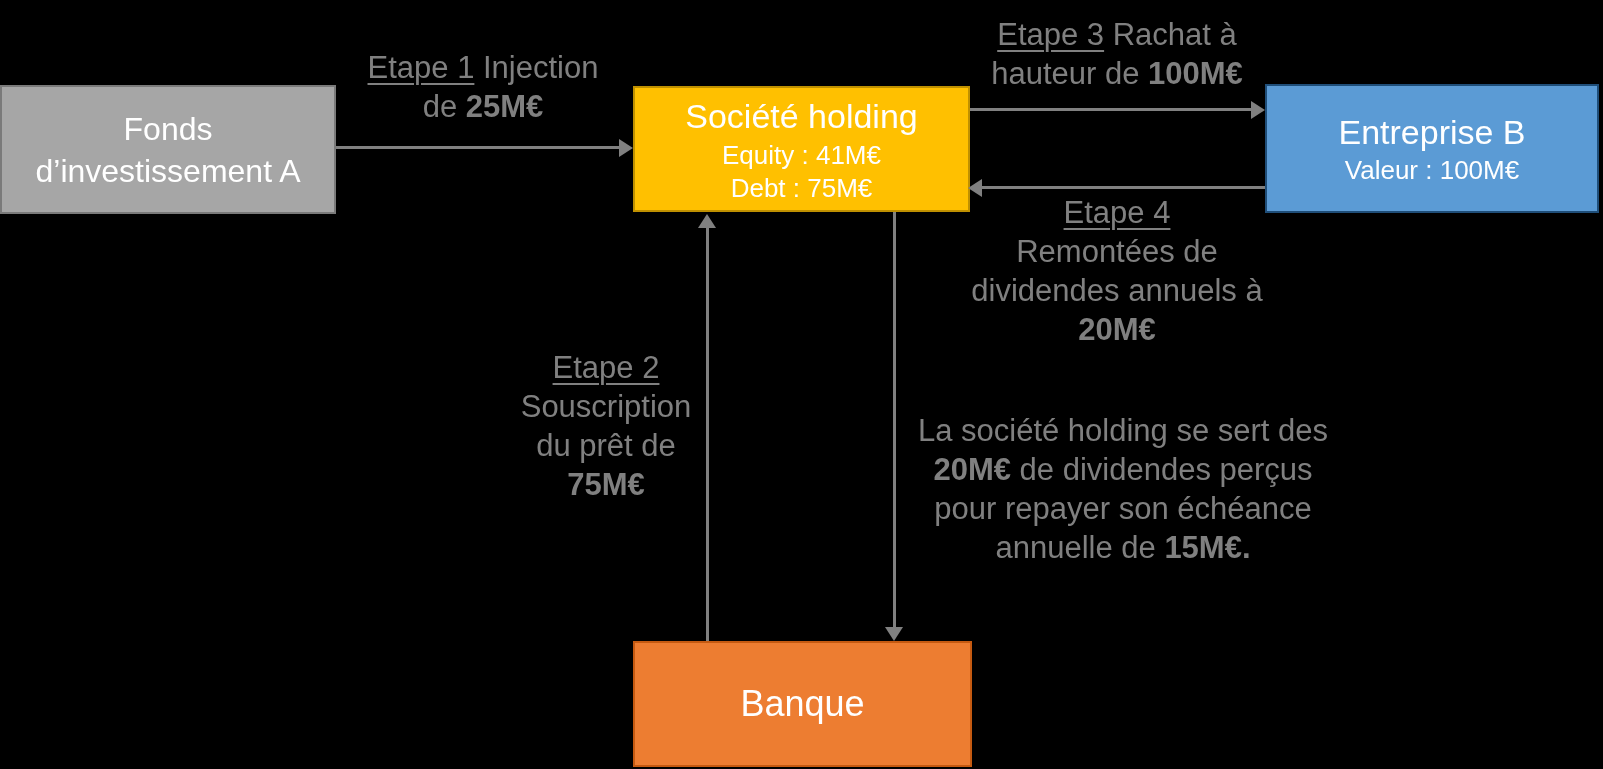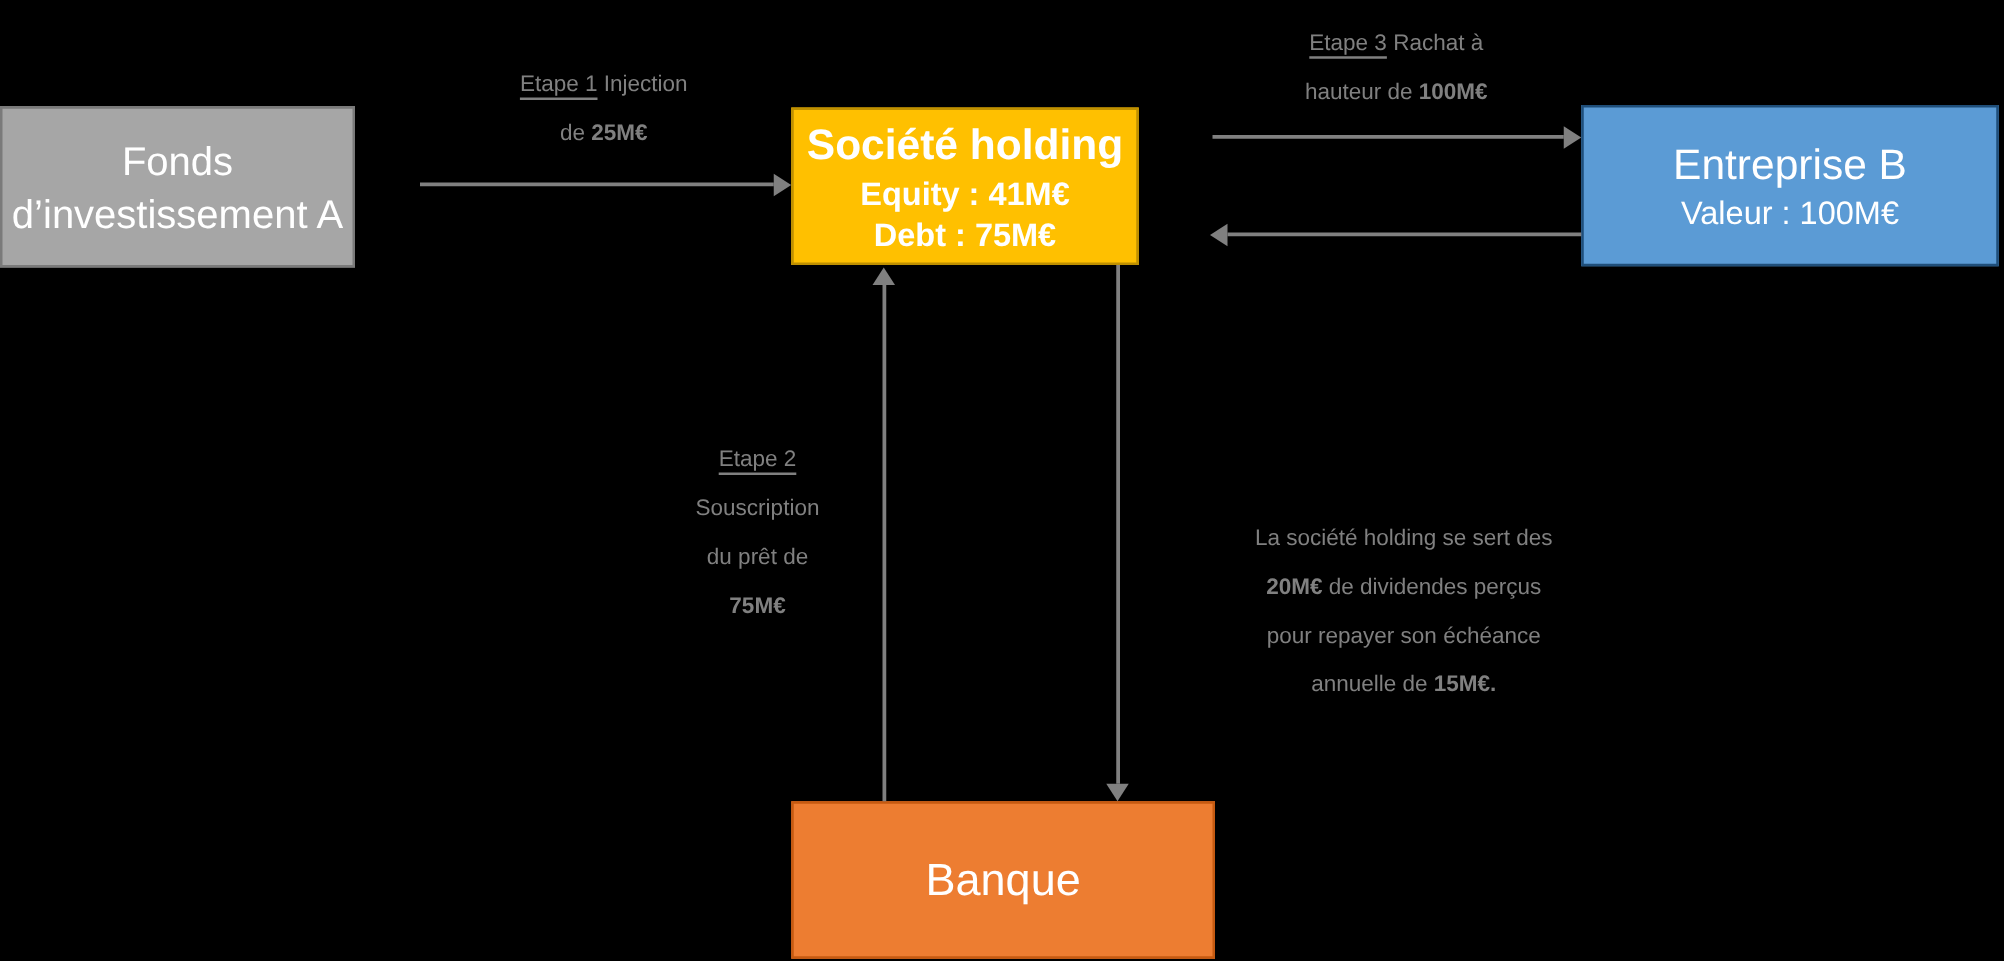--- a/index.html
+++ b/index.html
@@ -21,32 +21,32 @@
     border: 2px solid;
     display: flex;
     flex-direction: column;
     align-items: center;
     justify-content: center;
     text-align: center;
     color: #ffffff;
   }
   .node-title   { font-size: 34px; line-height: 44px; }
   .node-sub     { font-size: 26px; line-height: 33px; }
-  #node-fonds   { left: 0px;    top: 85px;  width: 284px; height: 129px; }
+  #node-fonds   { left: 0px;    top: 85px;  width: 336px; height: 129px; }
   #node-fonds .node-title { font-size: 32px; line-height: 42px; }
-  #node-holding { left: 633px;  top: 86px;  width: 278px; height: 126px; font-weight: bold; }
+  #node-holding { left: 633px;  top: 86px;  width: 337px; height: 126px; }
   #node-holding .node-title { line-height: 46px; }
   #node-entreprise { left: 1265px; top: 84px; width: 334px; height: 129px; align-items: center; }
   #node-banque  { left: 633px;  top: 641px; width: 339px; height: 126px; }
   #node-banque .node-title { font-size: 36px; }
 
   .step-label {
     position: absolute;
     text-align: center;
-    font-size: 18px;
+    font-size: 31px;
     line-height: 39px;
   }
   .step-label .u {
     text-decoration: underline;
     text-decoration-thickness: 2px;
     text-underline-offset: 5px;
   }
   .step-label .b { font-weight: bold; }
   #label-etape-1 { left: 323px; top: 48px;  width: 320px; }
   #label-etape-2 { left: 456px; top: 348px; width: 300px; }
@@ -119,20 +119,26 @@
   <div class="step-label" id="label-etape-2" style="color: rgb(128, 128, 128);">
       <div class="lbl-line"><span class="u">Etape 2</span></div>
       <div class="lbl-line"><span>Souscription</span></div>
       <div class="lbl-line"><span>du prêt de</span></div>
       <div class="lbl-line"><span class="b">75M€</span></div>
     </div>
   <div class="step-label" id="label-etape-3" style="color: rgb(128, 128, 128);">
       <div class="lbl-line"><span class="u">Etape 3</span><span> Rachat à</span></div>
       <div class="lbl-line"><span>hauteur de </span><span class="b">100M€</span></div>
     </div>
+  <div class="step-label" id="label-etape-4" style="color: rgb(128, 128, 128);">
+      <div class="lbl-line"><span class="u">Etape 4</span></div>
+      <div class="lbl-line"><span>Remontées de</span></div>
+      <div class="lbl-line"><span>dividendes annuels à</span></div>
+      <div class="lbl-line"><span class="b">20M€</span></div>
+    </div>
   <div class="step-label" id="label-etape-5" style="color: rgb(128, 128, 128);">
       <div class="lbl-line"><span>La société holding se sert des</span></div>
       <div class="lbl-line"><span class="b">20M€</span><span> de dividendes perçus</span></div>
       <div class="lbl-line"><span>pour repayer son échéance</span></div>
       <div class="lbl-line"><span>annuelle de </span><span class="b">15M€.</span></div>
     </div>
 
 </div>
 
 </body></html>

